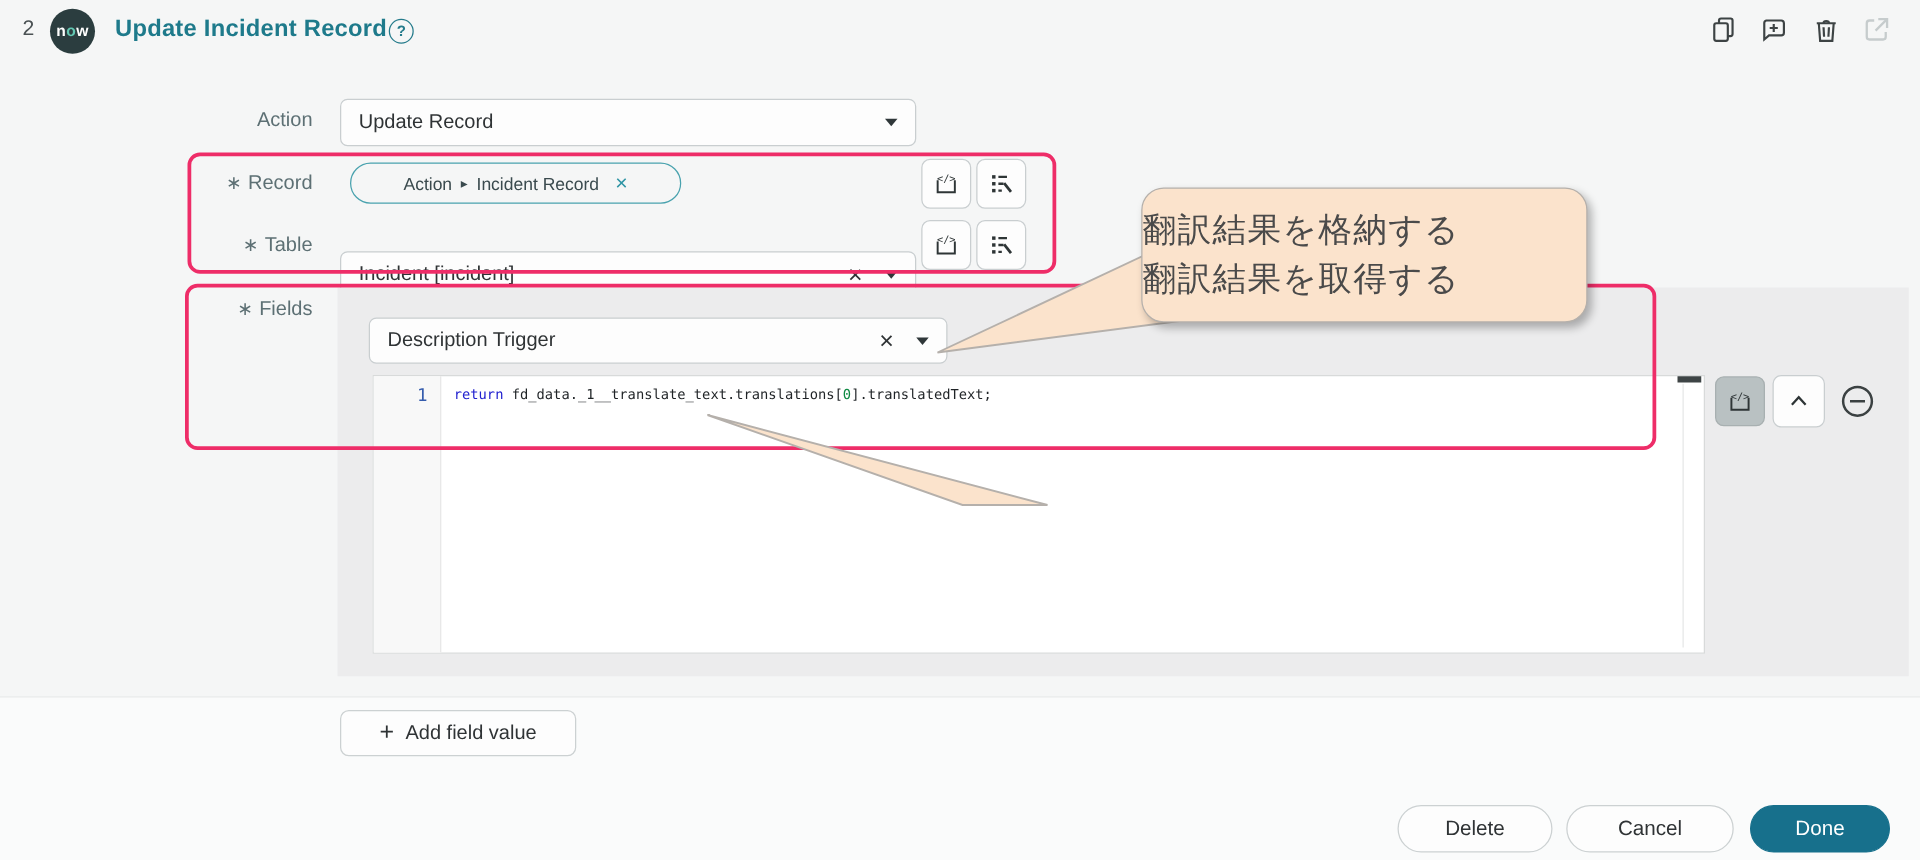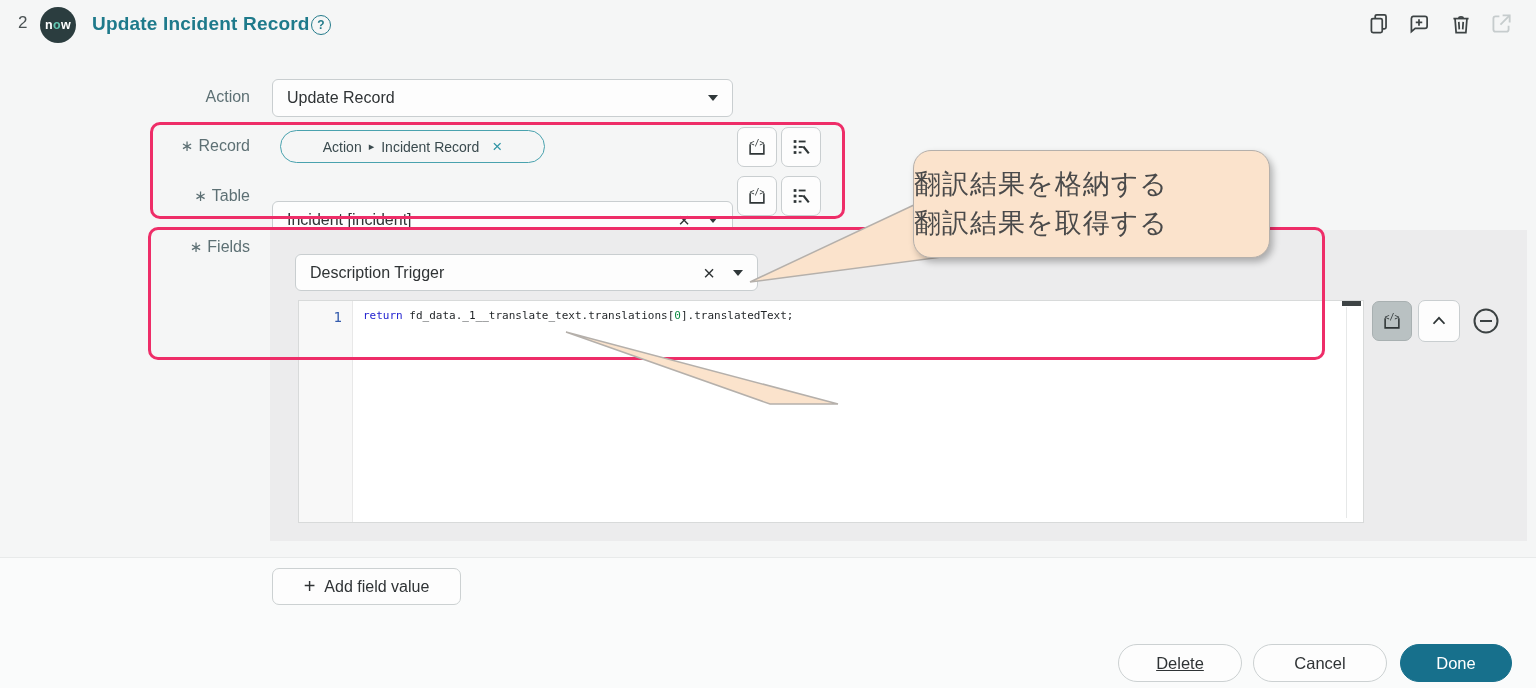--- a/index.html
+++ b/index.html
@@ -256,21 +256,21 @@
 
   <svg class="abs tail" style="left:550px;top:320px;" width="300" height="90" viewBox="0 0 300 90">
     <polygon points="16,12 220,84 288,84" fill="#fbe3cc" stroke="#b5b0ab" stroke-width="1.5"></polygon>
   </svg>
 
   <div class="abs btn" style="left:272px;top:568px;width:189px;height:37px;">
     <span class="plus">+</span>
     <span>Add field value</span>
   </div>
 
-  <div class="abs pill-btn" style="left:1118px;top:644px;width:124px;height:38px;text-decoration:underline;">
+  <div class="abs pill-btn" style="left:1118px;top:644px;width:124px;height:38px;">
       <span>Delete</span>
     </div>
   <div class="abs pill-btn" style="left:1253px;top:644px;width:134px;height:38px;text-align:right;">
       <span>Cancel</span>
     </div>
   <div class="abs pill-btn primary" style="left:1400px;top:644px;width:112px;height:38px;justify-content:center;">
       <span>Done</span>
     </div>
 
 </div>

